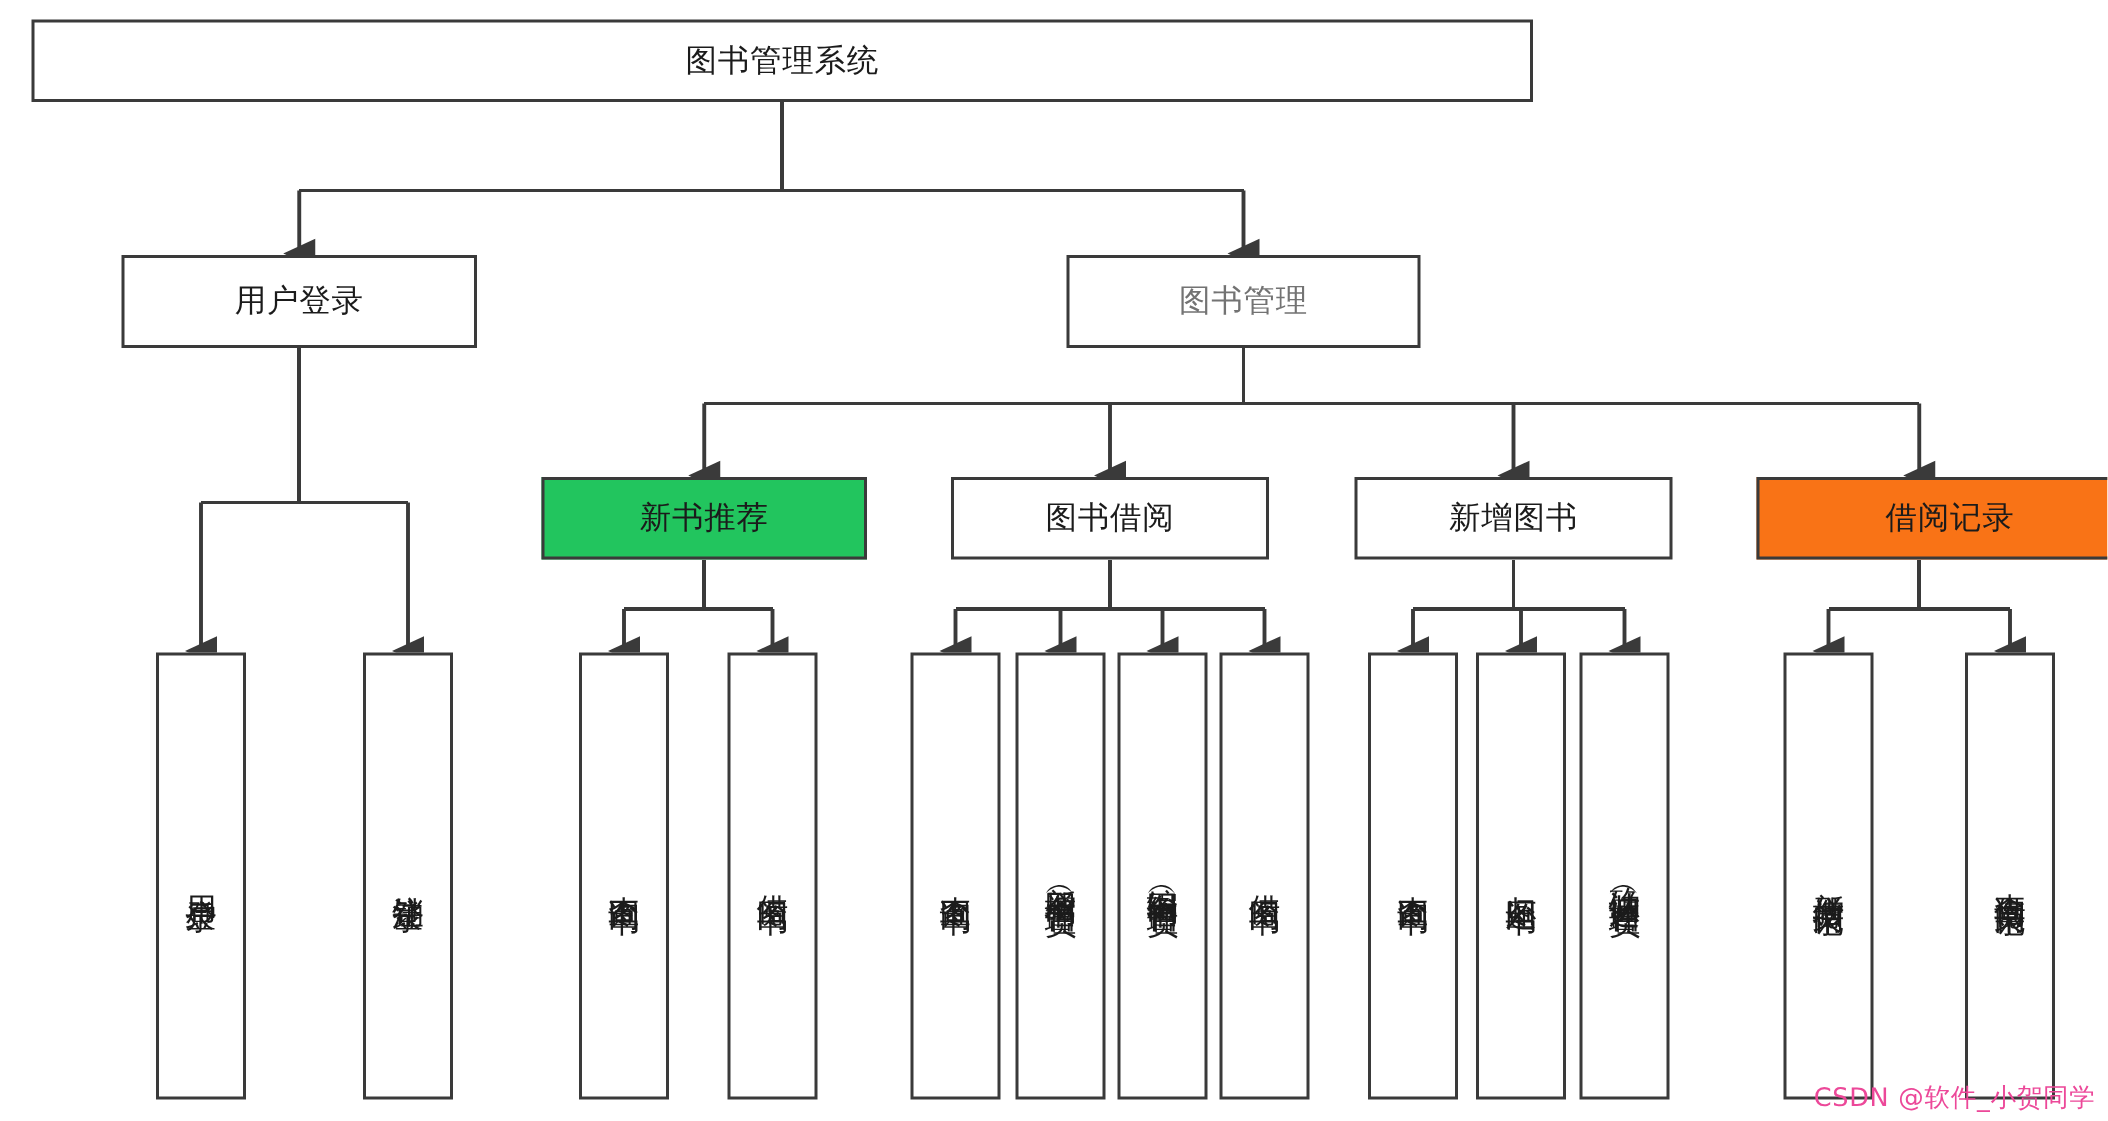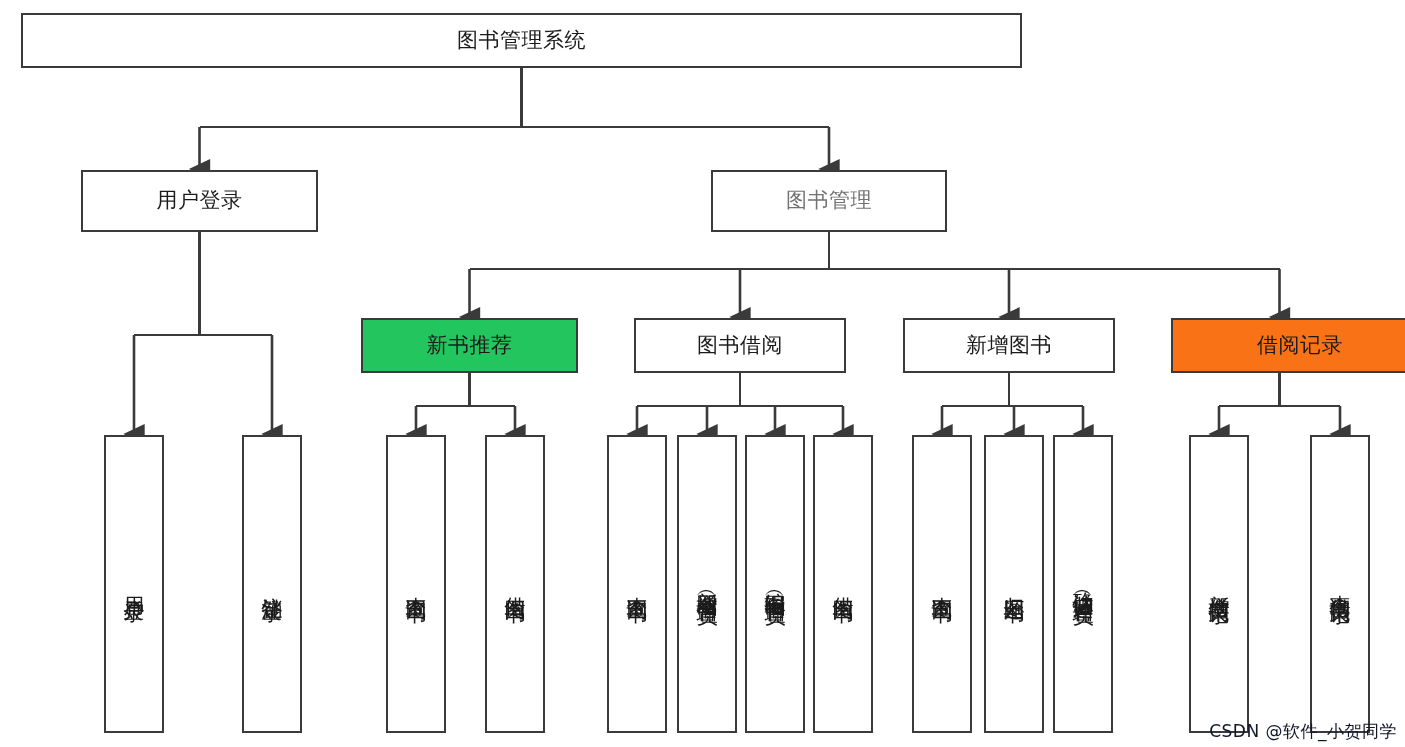--- a/index.html
+++ b/index.html
@@ -55,21 +55,21 @@
     text-orientation: upright;
     font-size: 21px;
     letter-spacing: 2px;
     line-height: 1.05;
   }
   #watermark {
     position: absolute;
     right: 8px;
     bottom: 4px;
     font-size: 17px;
-    color: #0f172a;
+    color: #ec4899;
     letter-spacing: 0.5px;
     z-index: 5;
     white-space: nowrap;
     margin-left: 28px;
   }
 </style>
 </head>
 <body>
 
 <div id="diagram-root">

